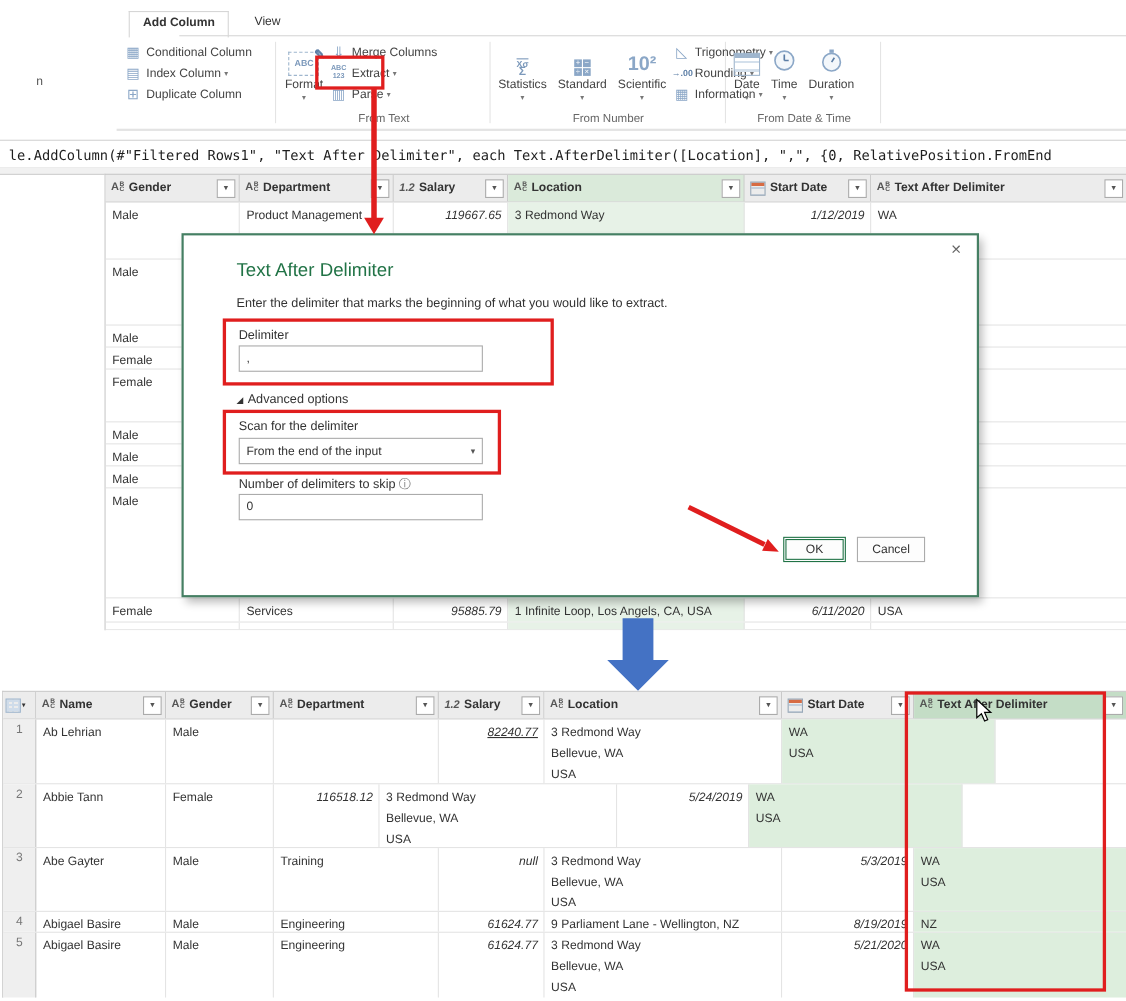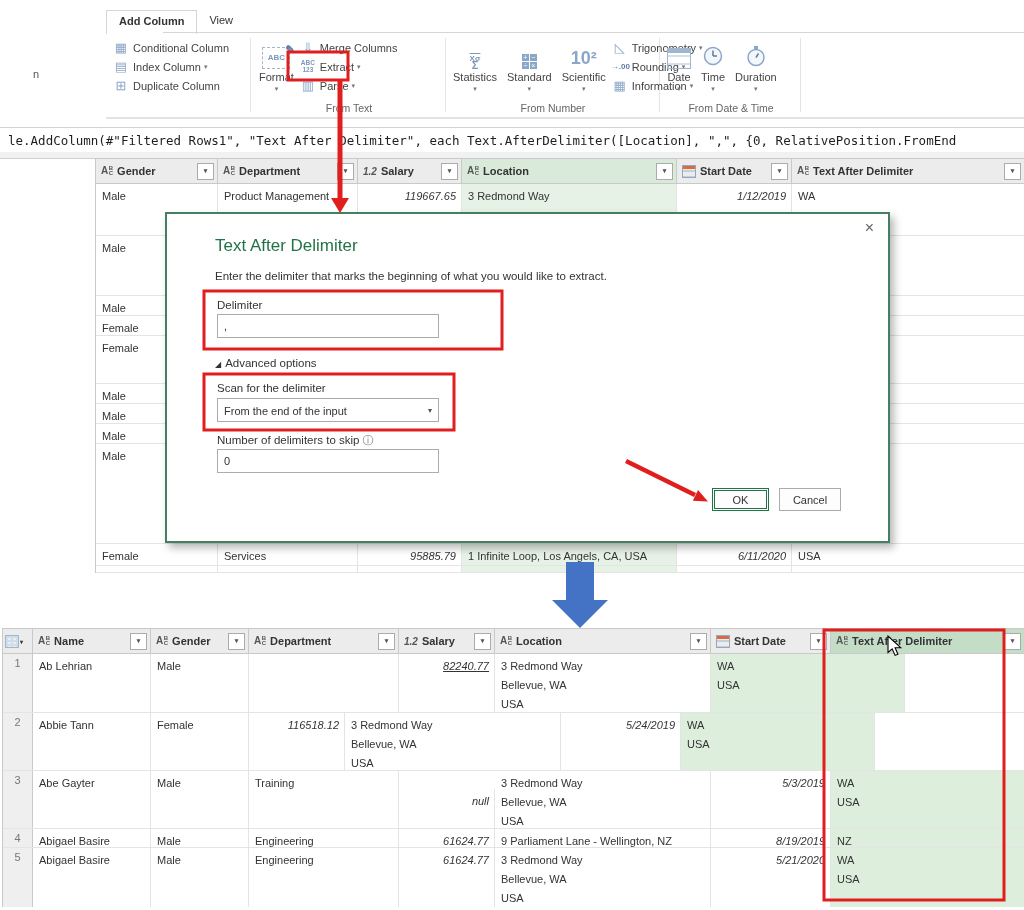--- a/index.html
+++ b/index.html
@@ -3,21 +3,21 @@
 <meta charset="utf-8">
 <style>
   html,body{margin:0;padding:0;}
   body{width:1024px;height:910px;position:relative;overflow:hidden;background:#fff;
        font-family:"Liberation Sans",sans-serif;-webkit-font-smoothing:antialiased;}
   .abs{position:absolute;}
 
   
   #ribbon{left:0;top:0;width:1024px;height:120px;background:#fff;}
   .tabrow{position:absolute;left:106px;top:10px;height:23px;display:flex;font-size:11px;color:#333;}
-  .rtab{padding:4px 12px 0 12px;height:19px;cursor:default;}
+  .rtab{padding:4px 12px 0 12px;height:19px;cursor:default;margin-left:11px;}
   .rtab.active{border:1px solid #d6d6d6;border-bottom:none;background:#fff;font-weight:bold;}
   .tabline{position:absolute;left:163px;top:32px;width:861px;height:1px;background:#d6d6d6;}
   .ribbon-bottom{position:absolute;left:106px;top:117px;width:918px;height:2px;background:#e3e3e3;}
   .rsep{position:absolute;top:38px;height:74px;width:1px;background:#e4e4e4;}
   .rgroup{position:absolute;top:36px;height:78px;}
   .grp-row{display:flex;align-items:flex-start;}
   .grp-stack{display:flex;flex-direction:column;margin-top:2px;}
   .small-item{display:flex;align-items:center;height:19px;font-size:11px;color:#444;white-space:nowrap;}
   .small-item .ic{width:18px;height:16px;margin-right:3px;color:#8ba7c7;font-size:13px;line-height:15px;text-align:center;flex:none;}
   .caret{font-size:7px;color:#777;margin-left:3px;}
@@ -658,21 +658,21 @@
       <div class="gut" style="width: 30px;">3</div>
       <div class="td" style="width: 118px;">
         <div class="line">Abe Gayter</div>
       </div>
       <div class="td" style="width: 98px;">
         <div class="line">Male</div>
       </div>
       <div class="td" style="width: 150px;">
         <div class="line">Training</div>
       </div>
-      <div class="td rnum" style="width: 96px; margin-top: 18px;">
+      <div class="td rnum" style="width: 96px;">
         <div class="line">null</div>
       </div>
       <div class="td" style="width: 216px;">
         <div class="line">3 Redmond Way</div>
         <div class="line">Bellevue, WA</div>
         <div class="line">USA</div>
       </div>
       <div class="td rnum" style="width: 120px;">
         <div class="line">5/3/2019</div>
       </div>

